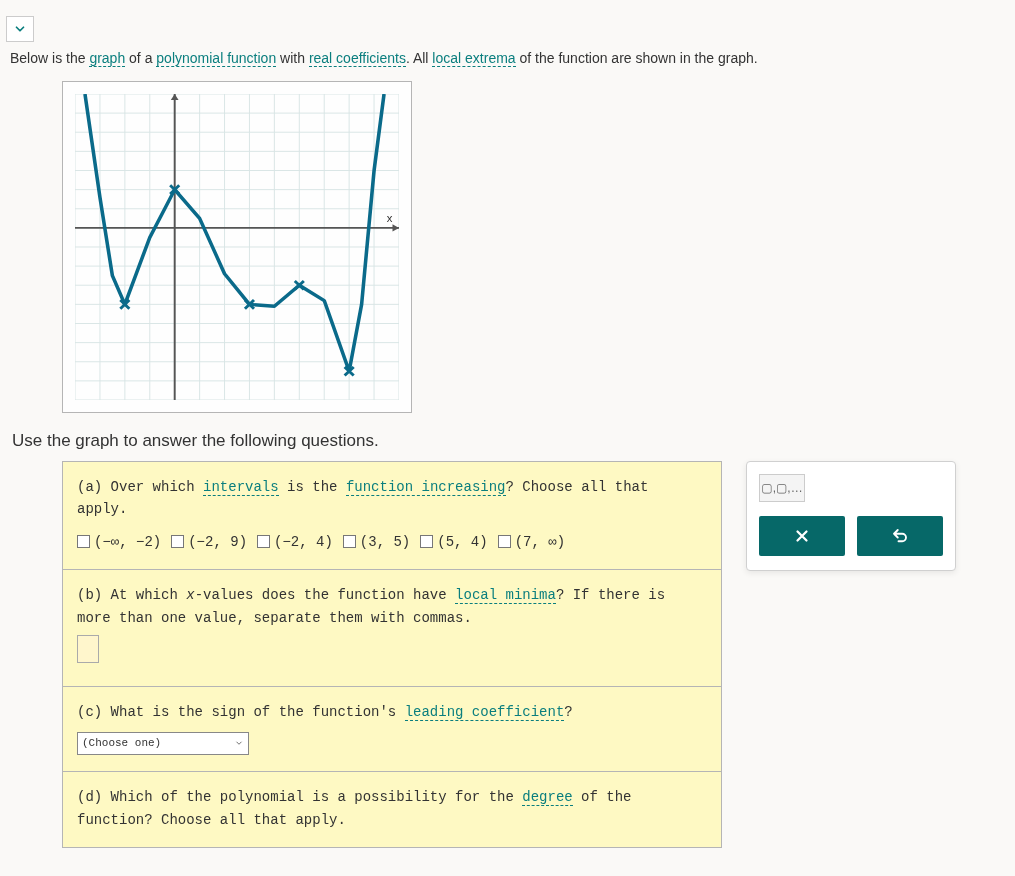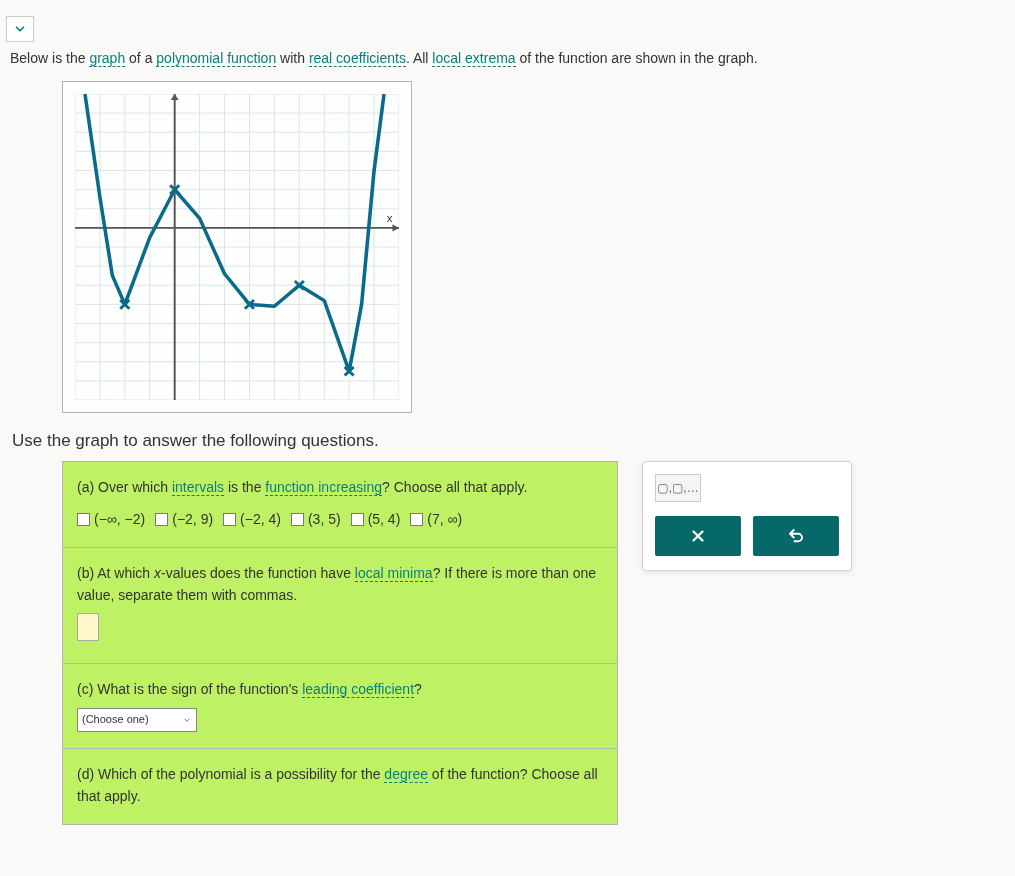--- a/index.html
+++ b/index.html
@@ -12,21 +12,21 @@
   }
   * { box-sizing: border-box; }
   body {
     margin: 0;
     font-family: Verdana, Geneva, sans-serif;
     font-size: 14px;
     color: var(--text);
     background: var(--bg);
     width: 1015px;
   }
-  .page { padding: 0 6px 20px 6px; margin-top: 16px; }
+  .page { padding: 16px 6px 20px 6px; }
   .toggle-btn {
     width: 28px;
     height: 26px;
     background: #fff;
     border: 1px solid var(--light-border);
     display: flex;
     align-items: center;
     justify-content: center;
     cursor: pointer;
     margin-bottom: 2px;
@@ -60,22 +60,23 @@
   }
   .qa-row {
     display: flex;
     gap: 24px;
     align-items: flex-start;
     padding-left: 56px;
   }
   .qtable {
     border: 1px solid var(--border);
     border-collapse: collapse;
-    width: 556px;
-    background: #bef264;
+    width: 660px;
+    background: #fef9c3;
+    font-family: Liberation Mono, monospace;
   }
   .qtable td {
     border: 1px solid var(--border);
     padding: 14px 14px 16px 14px;
     vertical-align: top;
     font-size: 14px;
     line-height: 1.6;
   }
   .opts {
     display: flex;

